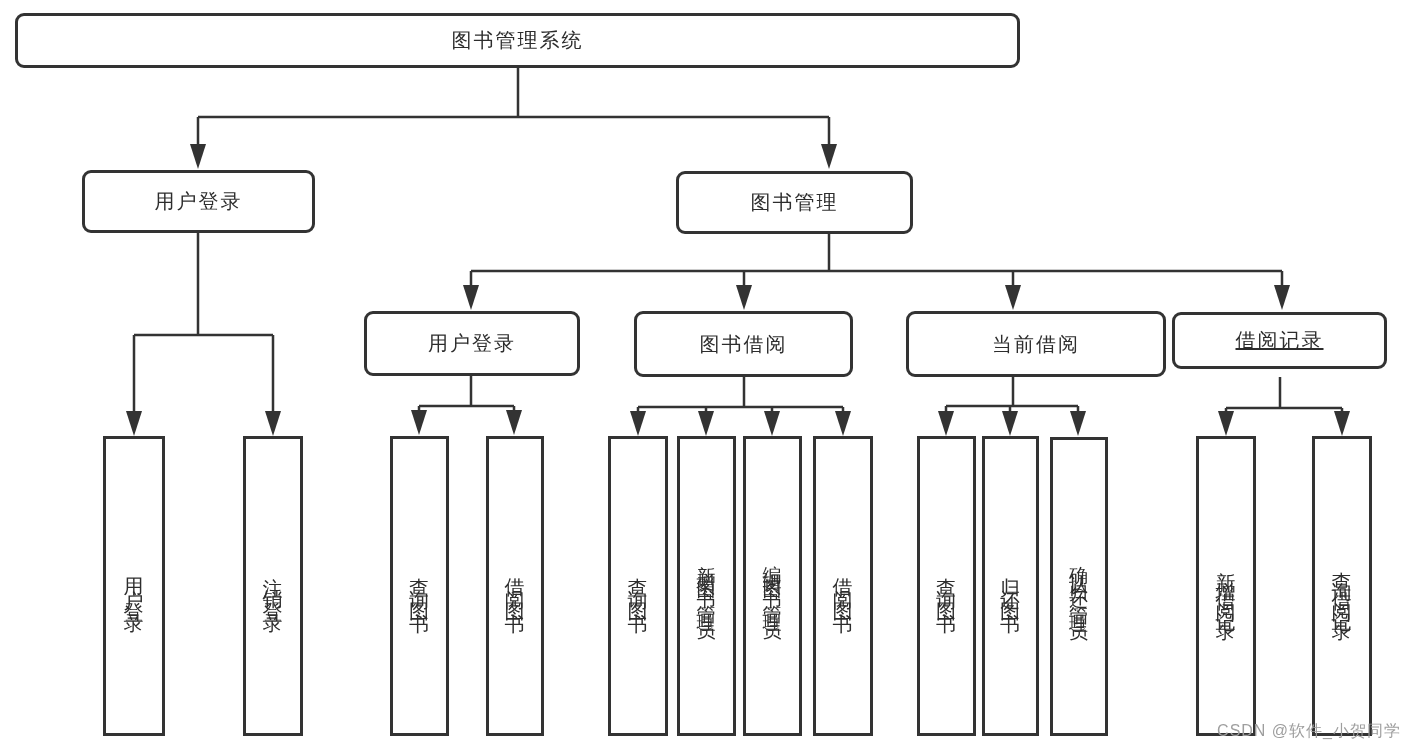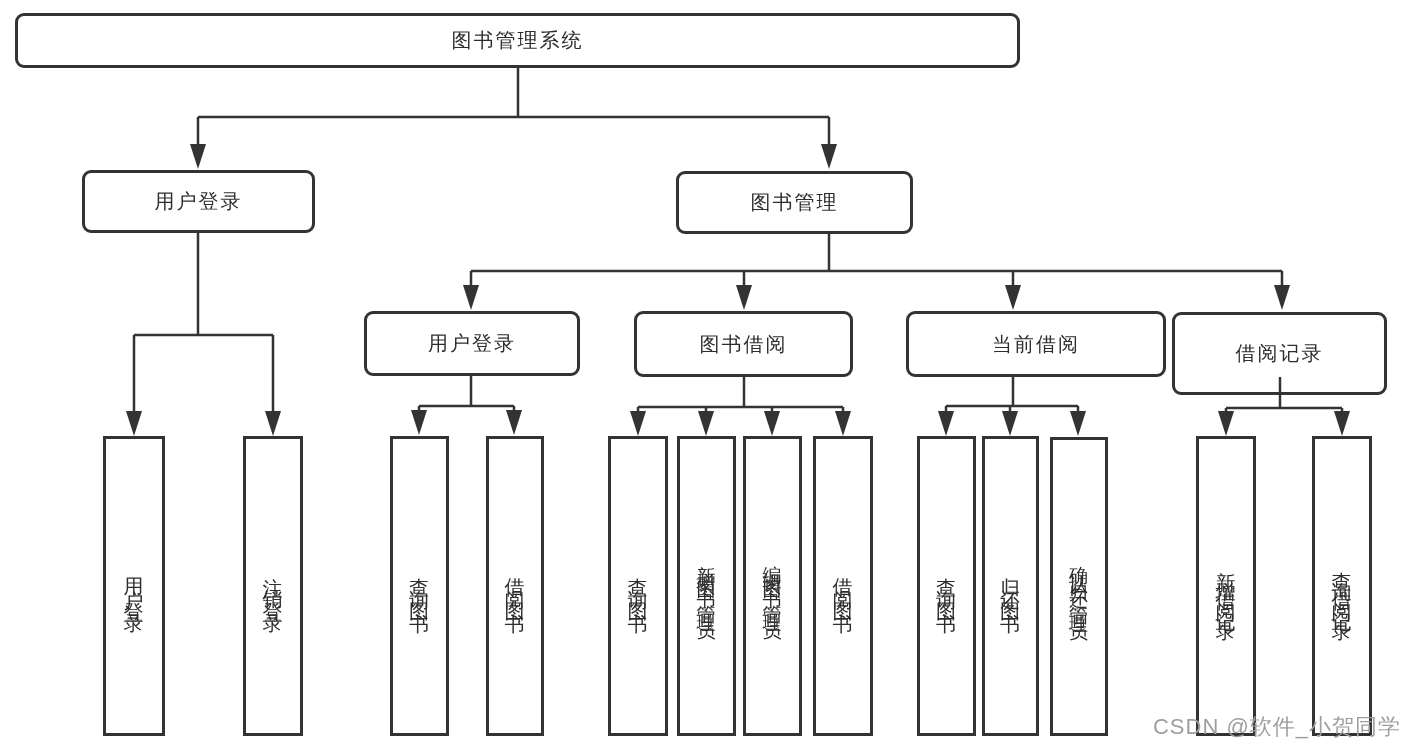--- a/index.html
+++ b/index.html
@@ -39,21 +39,21 @@
     font-size: 20px;
     letter-spacing: 12px;
     white-space: nowrap;
   }
   .vbox.med span { letter-spacing: 10px; }
   .vbox.long span { letter-spacing: 8px; font-size: 19px; }
   .watermark {
     position: absolute;
     right: 4px;
     bottom: 5px;
-    font-size: 22px;
+    font-size: 16px;
     color: #9e9e9e;
     letter-spacing: 1px;
     white-space: nowrap;
     z-index: 5;
   }
 </style>
 </head>
 <body>
 
 <div id="stage">
@@ -99,21 +99,21 @@
   </svg>
 
   <div class="node hbox" style="left:15px; top:13px; width:1005px; height:55px;">图书管理系统</div>
 
   <div class="node hbox" style="left:82px; top:170px; width:233px; height:63px;">用户登录</div>
   <div class="node hbox" style="left:676px; top:171px; width:237px; height:63px;">图书管理</div>
 
   <div class="node hbox" style="left:364px; top:311px; width:216px; height:65px;">用户登录</div>
   <div class="node hbox" style="left:634px; top:311px; width:219px; height:66px;">图书借阅</div>
   <div class="node hbox" style="left:906px; top:311px; width:260px; height:66px;">当前借阅</div>
-  <div class="node hbox" style="left:1172px; top:312px; width:215px; height:83px;">借阅记录</div>
+  <div class="node hbox" style="left:1172px; top:312px; width:215px; height:57px;text-decoration:underline;">借阅记录</div>
 
   <div class="node vbox" style="left:103px; top:436px; width:62px; height:300px;">
     <span>用户登录</span>
   </div>
   <div class="node vbox" style="left:243px; top:436px; width:60px; height:300px;">
     <span>注销登录</span>
   </div>
 
   <div class="node vbox" style="left:390px; top:436px; width:59px; height:300px;">
     <span>查询图书</span>

